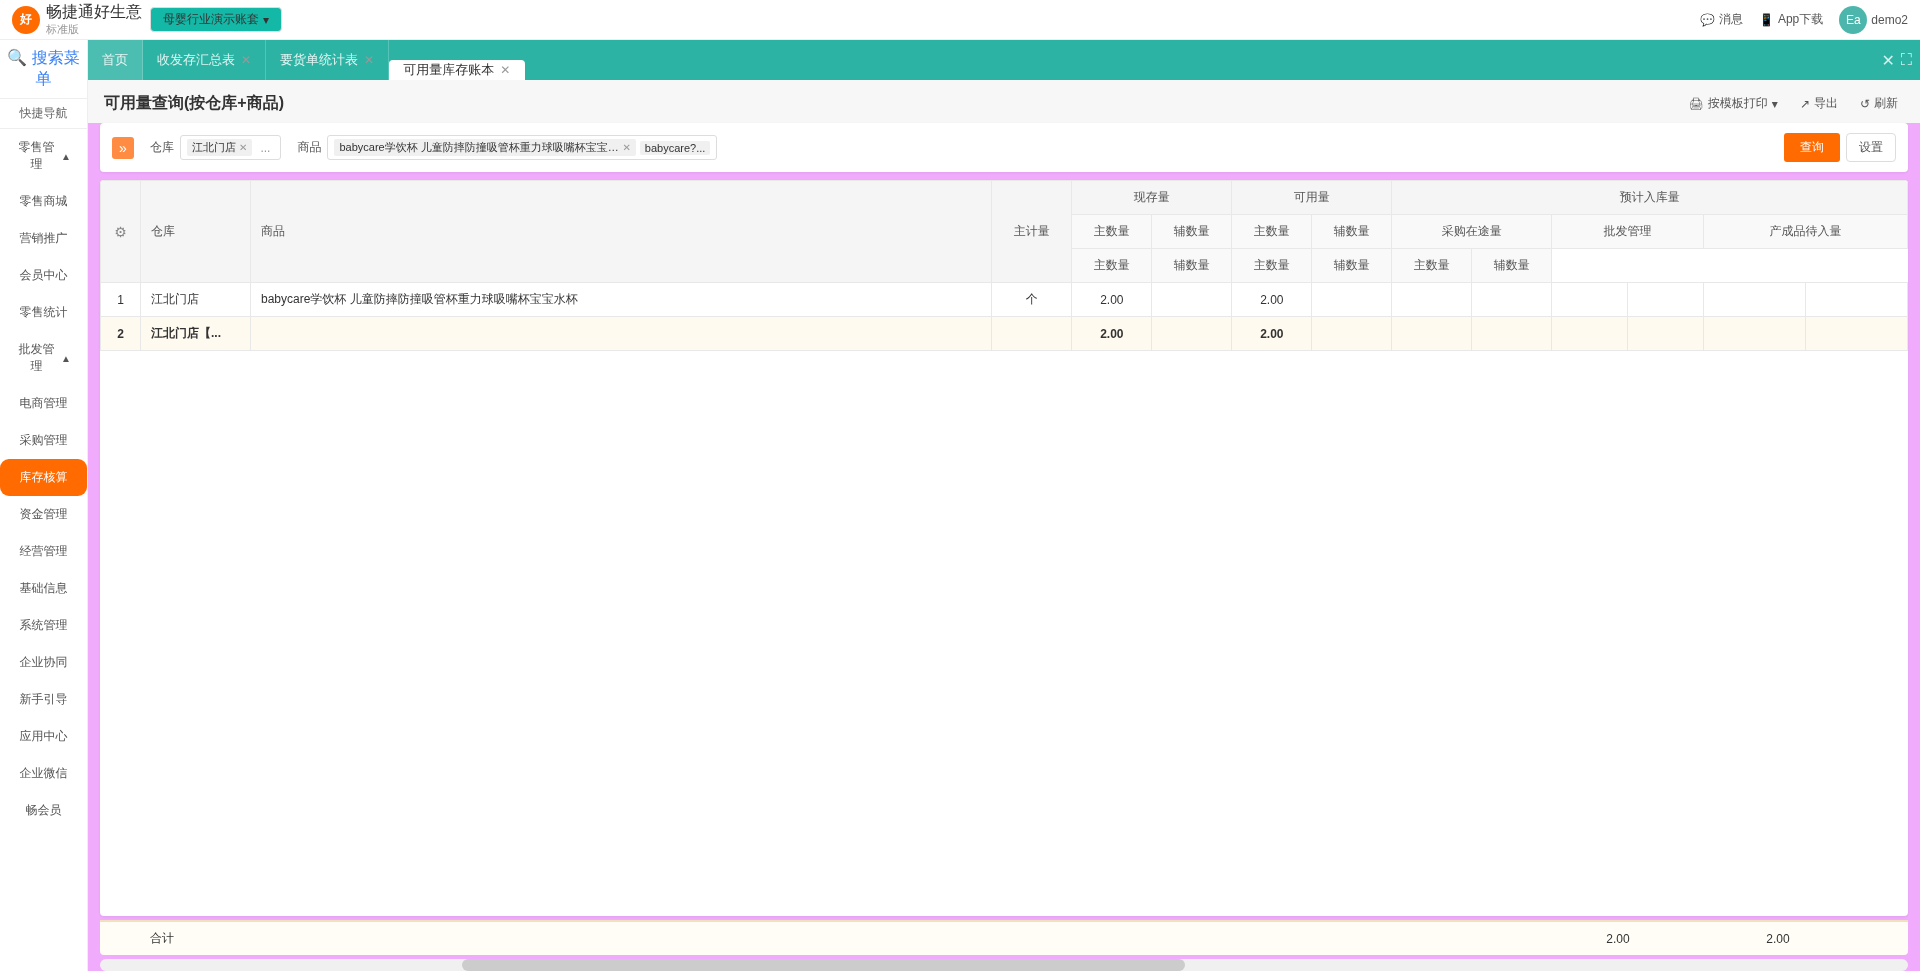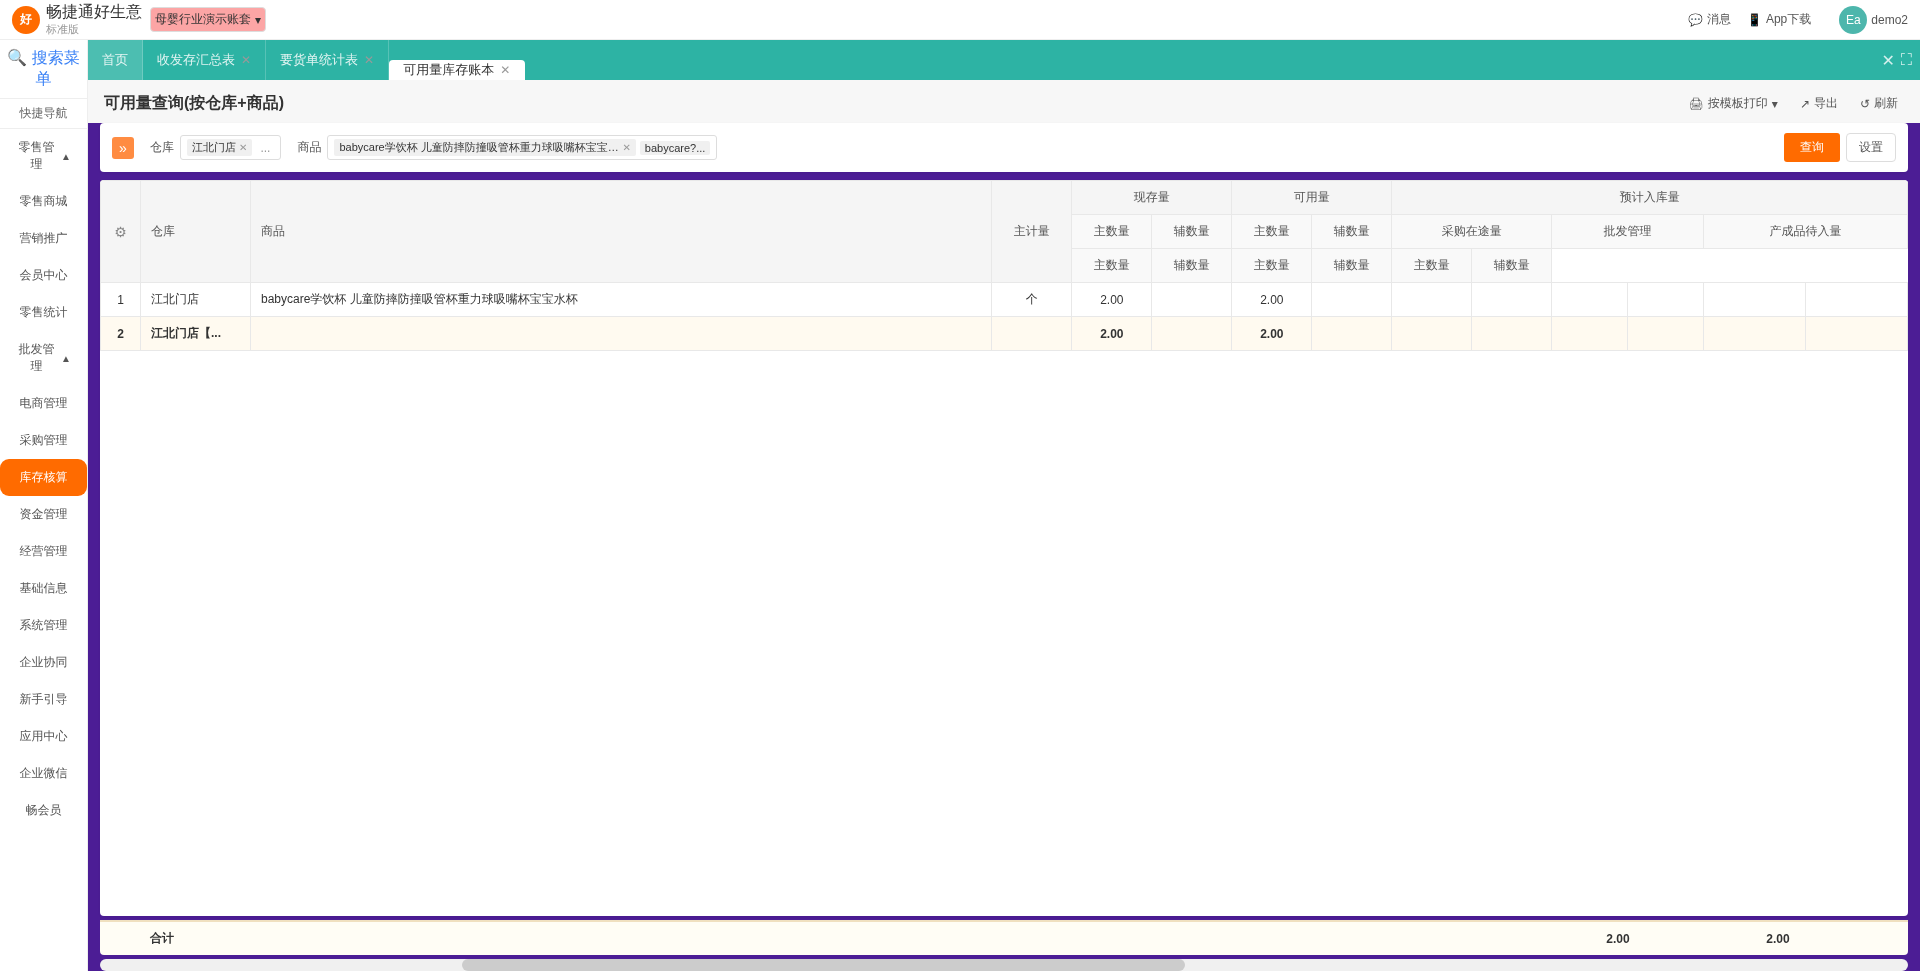--- a/index.html
+++ b/index.html
@@ -17,25 +17,25 @@
       flex-shrink: 0;
     }
     .top-bar-left { display: flex; align-items: center; gap: 8px; }
     .logo-area { display: flex; align-items: center; gap: 6px; }
     .logo-icon { width: 28px; height: 28px; background: #ff6b00; border-radius: 50%; display: flex; align-items: center; justify-content: center; color: white; font-size: 12px; font-weight: bold; }
     .logo-text { font-size: 16px; color: #333; line-height: 1.2; text-align: right; }
     .logo-sub { font-size: 11px; color: #999; }
     .industry-selector {
       display: flex; align-items: center; gap: 4px;
       border: 1px solid #ddd; border-radius: 4px;
-      padding: 3px 4px; font-size: 12px; color: #333; cursor: pointer; background: #fca5a5;
+      padding: 3px 12px; font-size: 12px; color: #333; cursor: pointer; background: #14b8a6;
     }
     .top-bar-right { display: flex; align-items: center; gap: 16px; }
     .top-right-item { display: flex; align-items: center; gap: 4px; font-size: 12px; color: #555; cursor: pointer; }
-    .avatar { width: 28px; height: 28px; border-radius: 50%; background: #4db6ac; display: flex; align-items: center; justify-content: center; color: white; font-size: 12px; margin-left: 12px; }
+    .avatar { width: 28px; height: 28px; border-radius: 50%; background: #4db6ac; display: flex; align-items: center; justify-content: center; color: white; font-size: 12px; }
 
     
     .main-layout { display: flex; flex: 1; overflow: hidden; }
 
     
     .sidebar {
       width: 88px;
       background: #fff;
       border-right: 1px solid #eee;
       display: flex;
@@ -106,21 +106,21 @@
       border-right: 1px solid rgba(255,255,255,0.2);
       white-space: nowrap;
     }
     .tab-item.home { background: rgba(255,255,255,0.15); }
     .tab-item.active { background: #fff; color: #333; border-radius: 4px 4px 0 0; margin-top: 20px; }
     .tab-close { font-size: 12px; color: #999; cursor: pointer; }
     .tab-bar-end { margin-left: auto; display: flex; align-items: center; padding: 0 8px; gap: 6px; }
     .tab-bar-end span { color: rgba(255,255,255,0.8); cursor: pointer; font-size: 16px; }
 
     
-    .page-content { flex: 1; background: #4c1d95; overflow: auto; display: flex; flex-direction: column; }
+    .page-content { flex: 1; background: #f0abfc; overflow: auto; display: flex; flex-direction: column; }
 
     
     .page-header {
       display: flex;
       align-items: center;
       justify-content: space-between;
       padding: 12px 16px 8px;
       background: #f7f7f7;
     }
     .page-title { font-size: 16px; font-weight: bold; color: #333; }
@@ -209,21 +209,21 @@
     .col-num { width: 80px; }
 
     
     .table-footer {
       background: #fffdf5;
       border-top: 2px solid #f0e0c0;
       padding: 8px 10px;
       display: flex;
       align-items: center;
       font-size: 12px;
-      font-weight: bold;
+      font-weight: normal;
       color: #333;
     }
 
     
     .bottom-scrollbar {
       height: 12px;
       background: #f0f0f0;
       margin: 0 12px;
       border-radius: 6px;
       position: relative;

